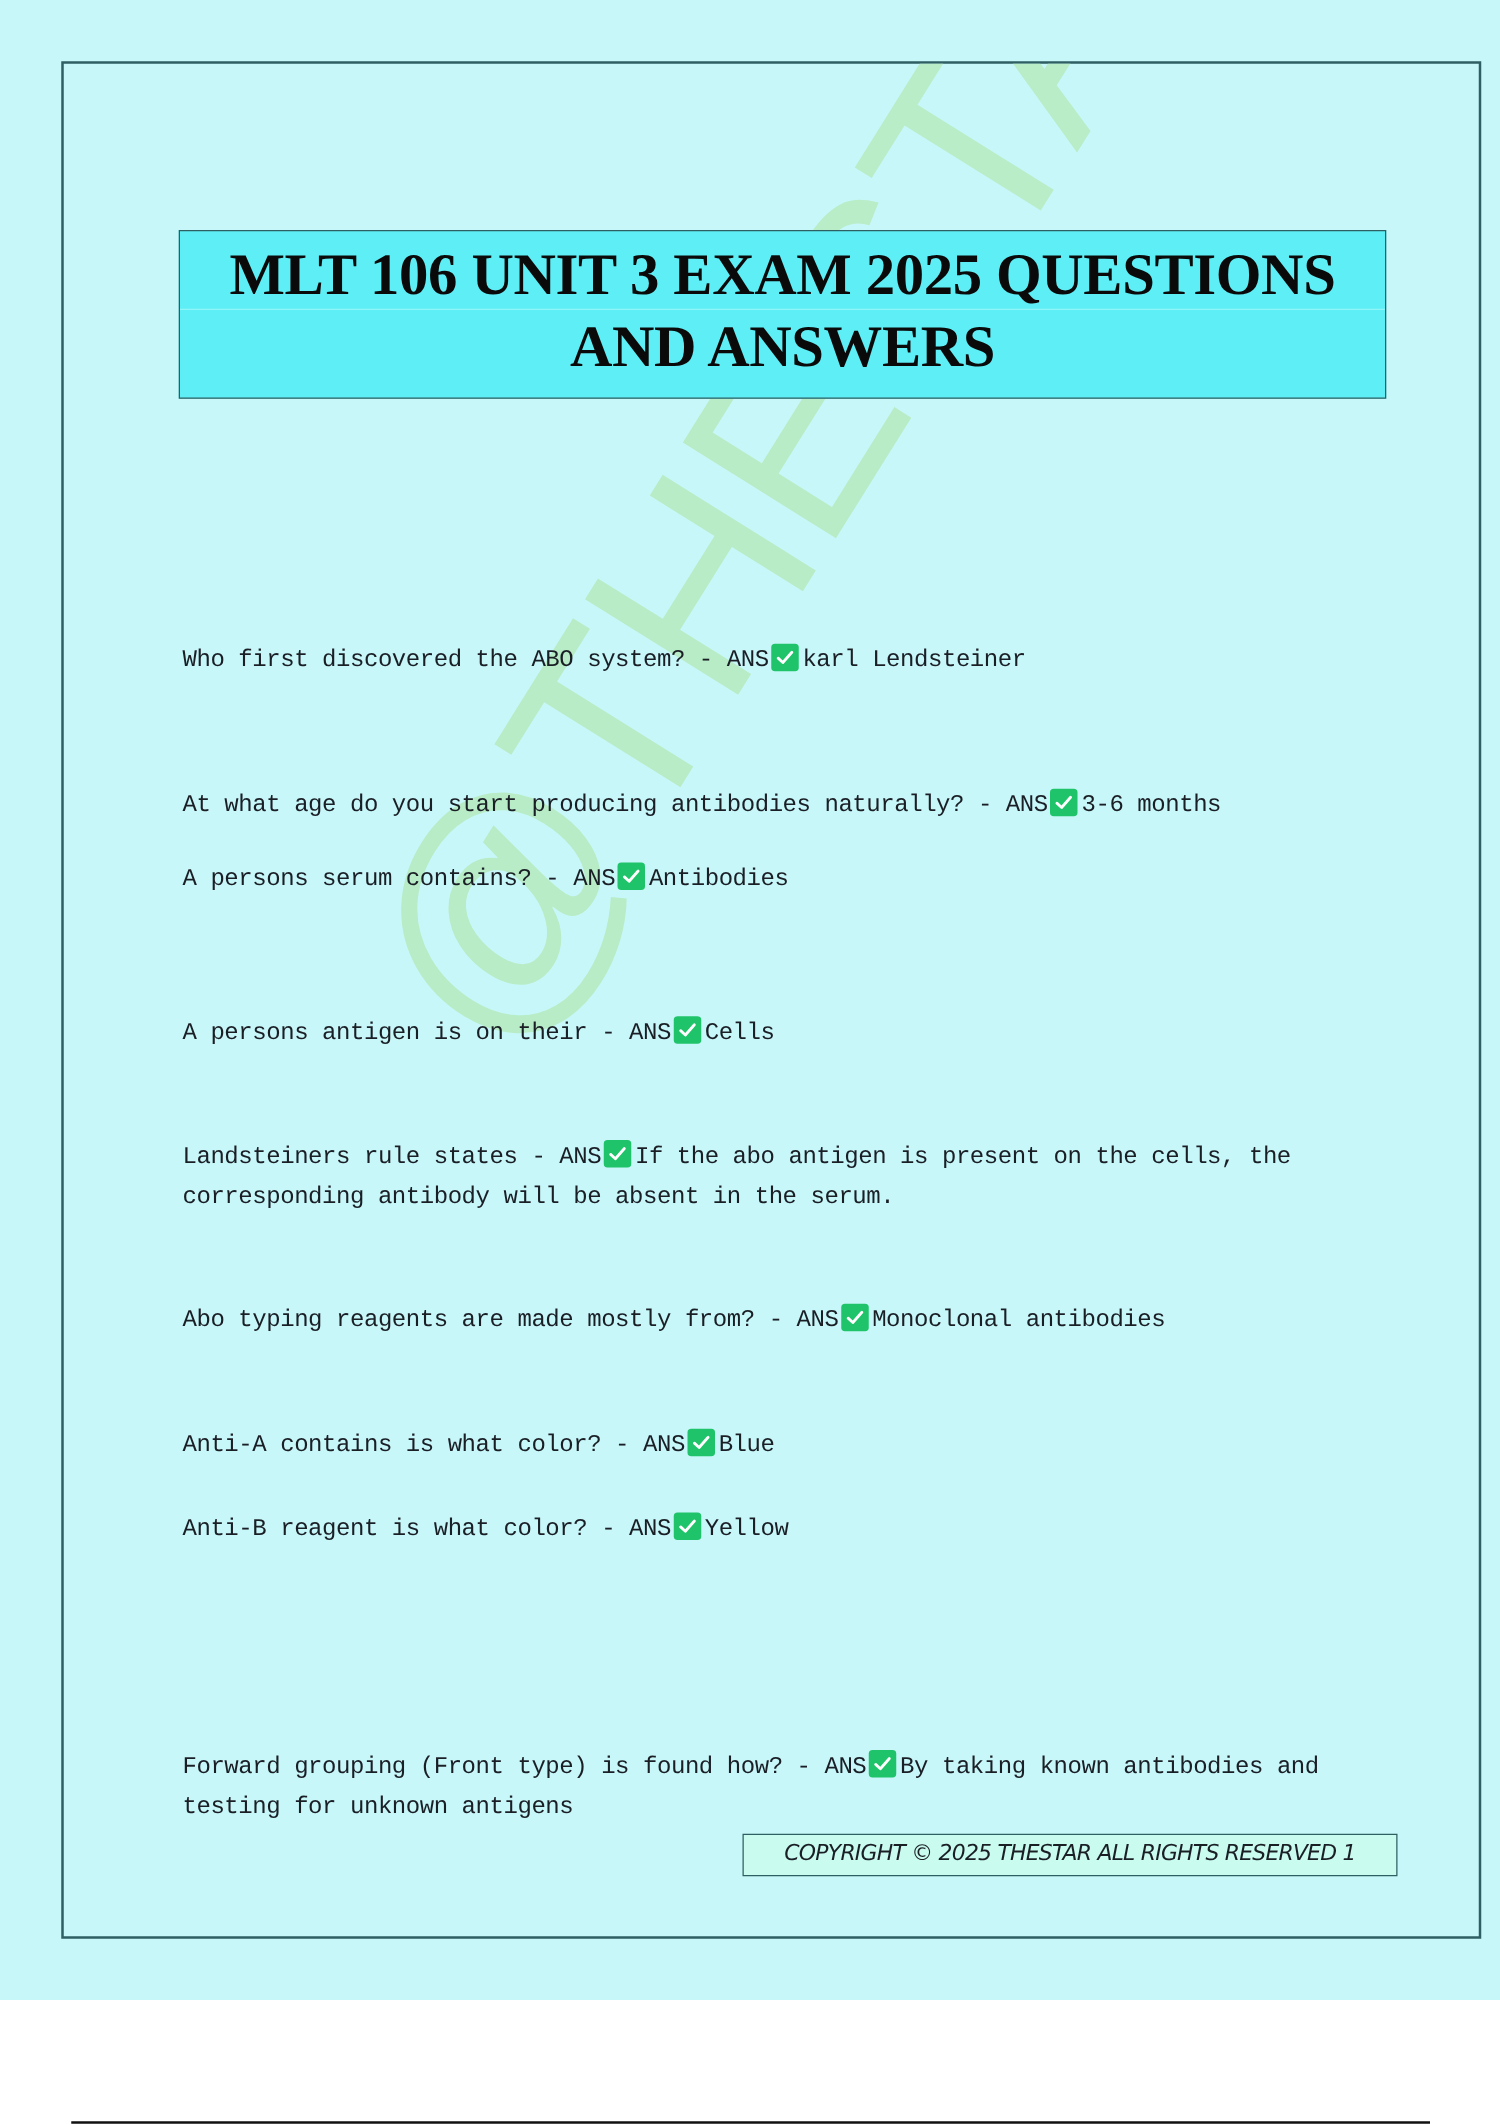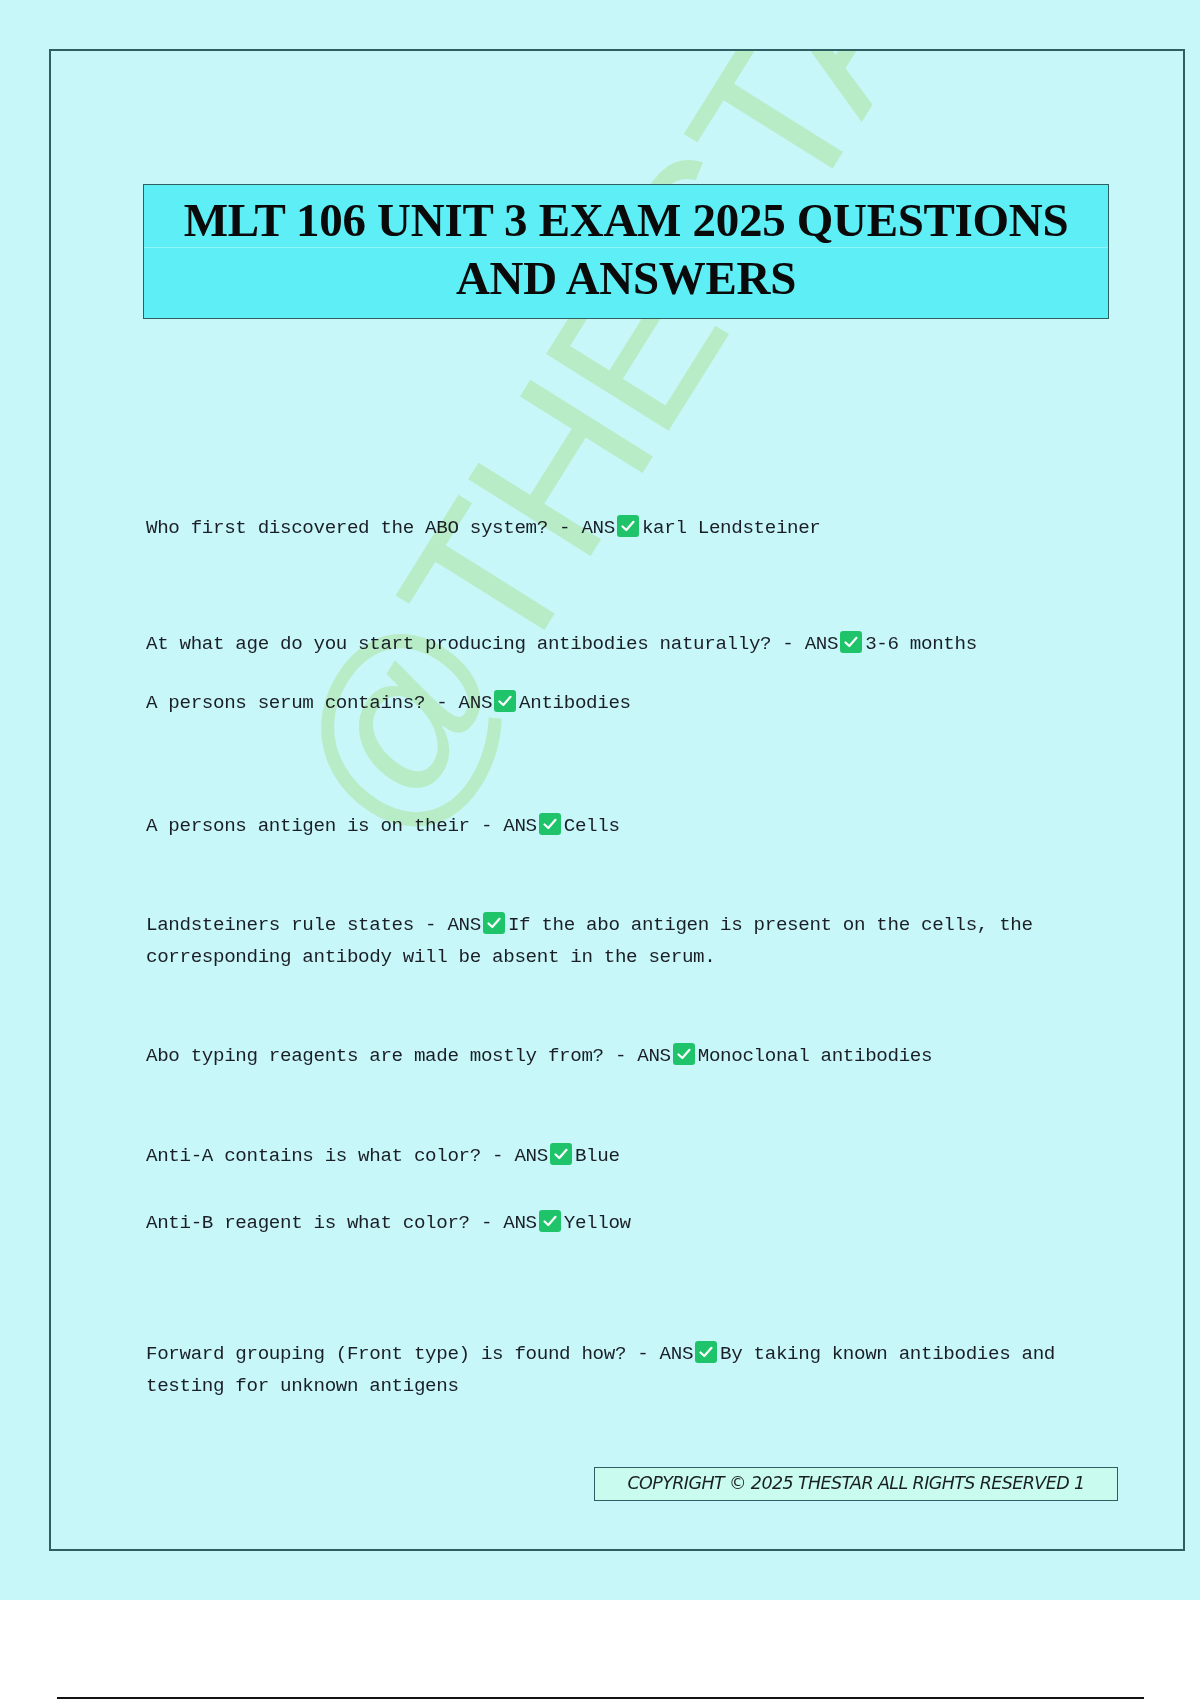--- a/index.html
+++ b/index.html
@@ -144,21 +144,21 @@
     <div class="qa" style="top:1089px">
       <span>Anti-A contains is what color? - ANS</span><span class="check"><svg width="16" height="16" viewBox="0 0 16 16">
             <path d="M2.5 8.5 L6.3 12 L13.5 3.8" fill="none" stroke="#ffffff" stroke-width="2.2" stroke-linecap="round" stroke-linejoin="round"></path>
           </svg></span><span>Blue</span>
     </div>
     <div class="qa" style="top:1156px">
       <span>Anti-B reagent is what color? - ANS</span><span class="check"><svg width="16" height="16" viewBox="0 0 16 16">
             <path d="M2.5 8.5 L6.3 12 L13.5 3.8" fill="none" stroke="#ffffff" stroke-width="2.2" stroke-linecap="round" stroke-linejoin="round"></path>
           </svg></span><span>Yellow</span>
     </div>
-    <div class="qa" style="top:1287px">
+    <div class="qa" style="top:1346px">
       <span>Forward grouping (Front type) is found how? - ANS</span><span class="check"><svg width="16" height="16" viewBox="0 0 16 16">
             <path d="M2.5 8.5 L6.3 12 L13.5 3.8" fill="none" stroke="#ffffff" stroke-width="2.2" stroke-linecap="round" stroke-linejoin="round"></path>
           </svg></span><span>By taking known antibodies and testing for unknown antigens</span>
     </div>
   </div>
 
   <div class="copyright">COPYRIGHT © 2025 THESTAR ALL RIGHTS RESERVED 1</div>
 </div>
 
 <div class="bottom-rule"></div>

